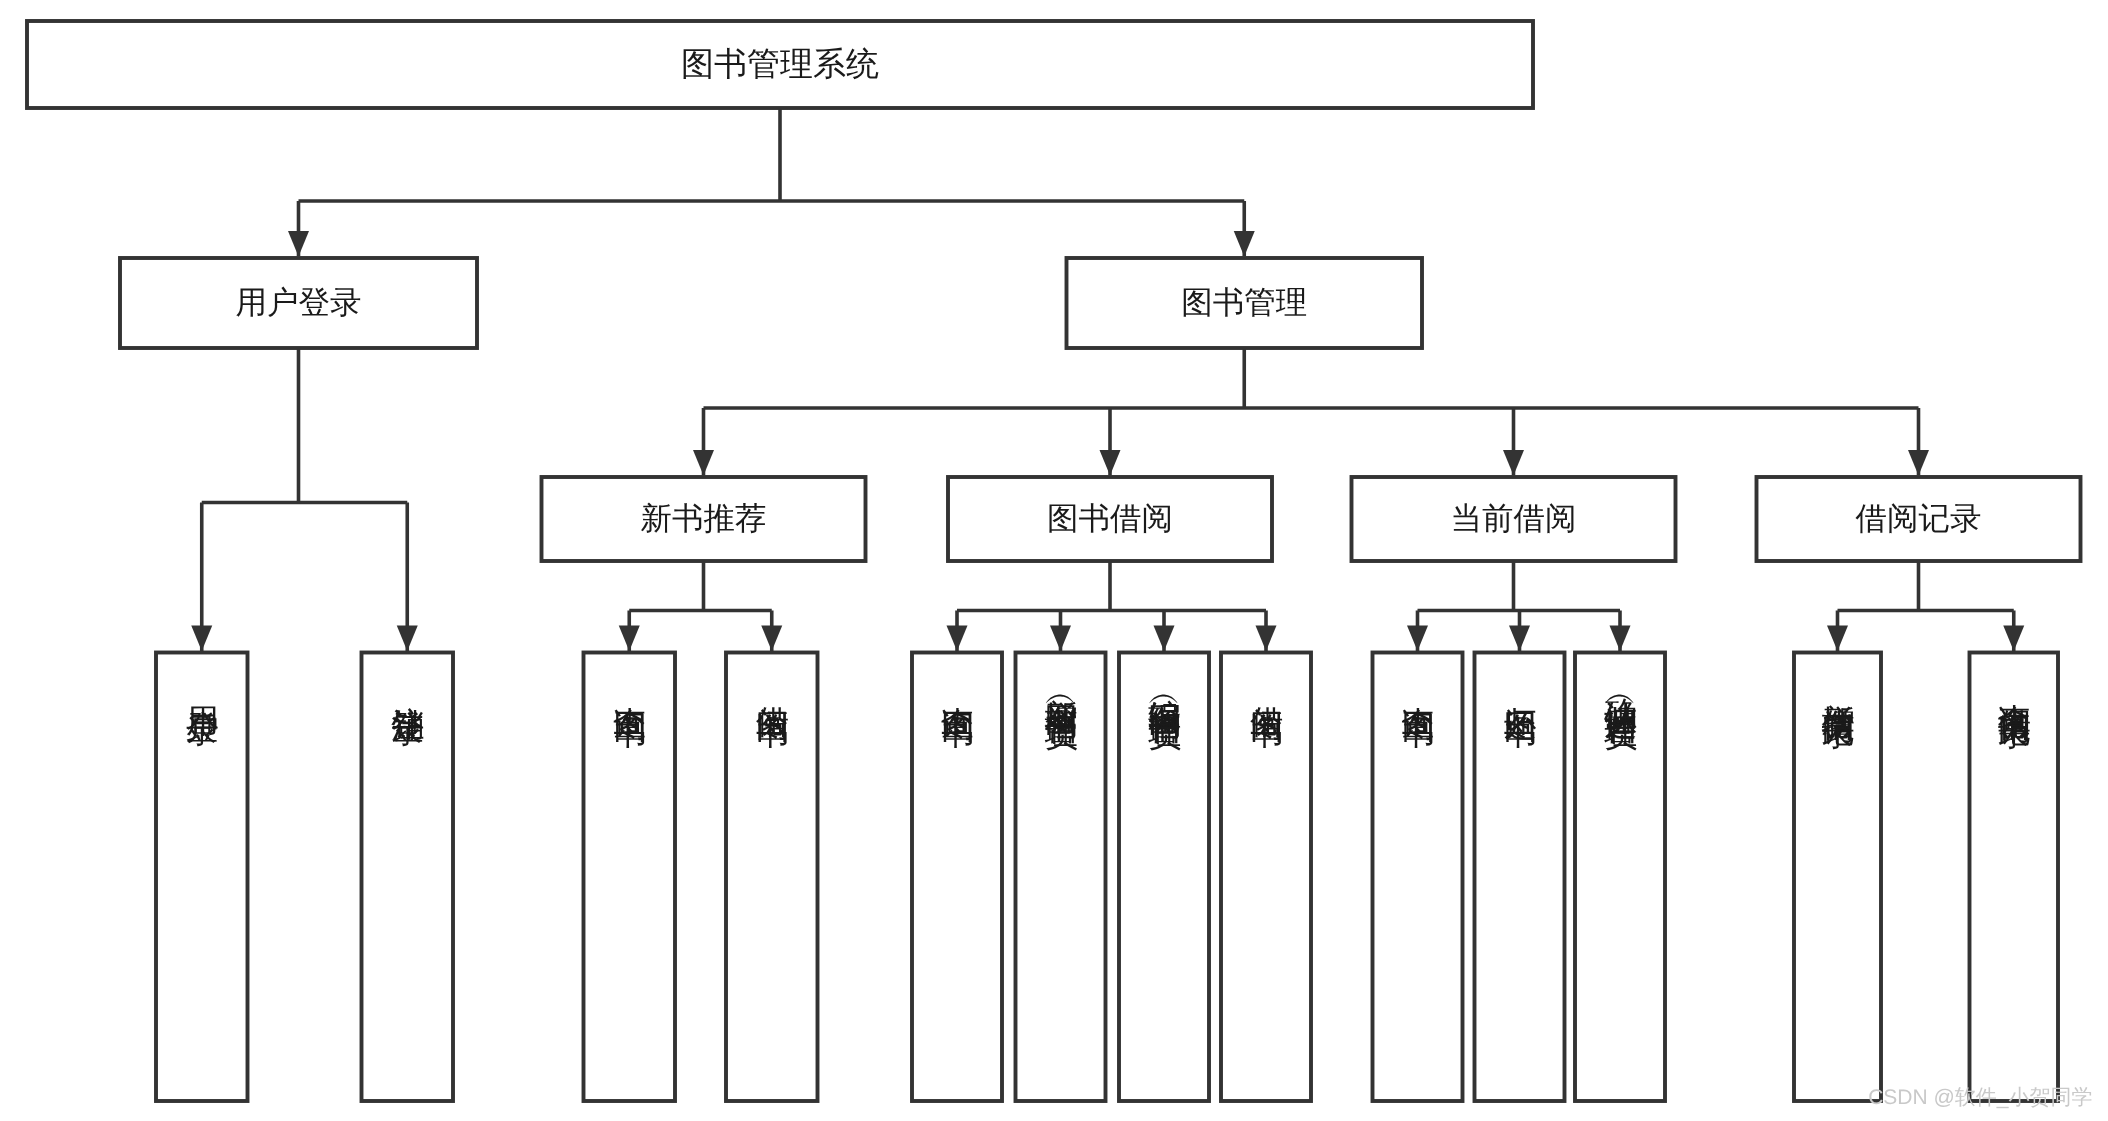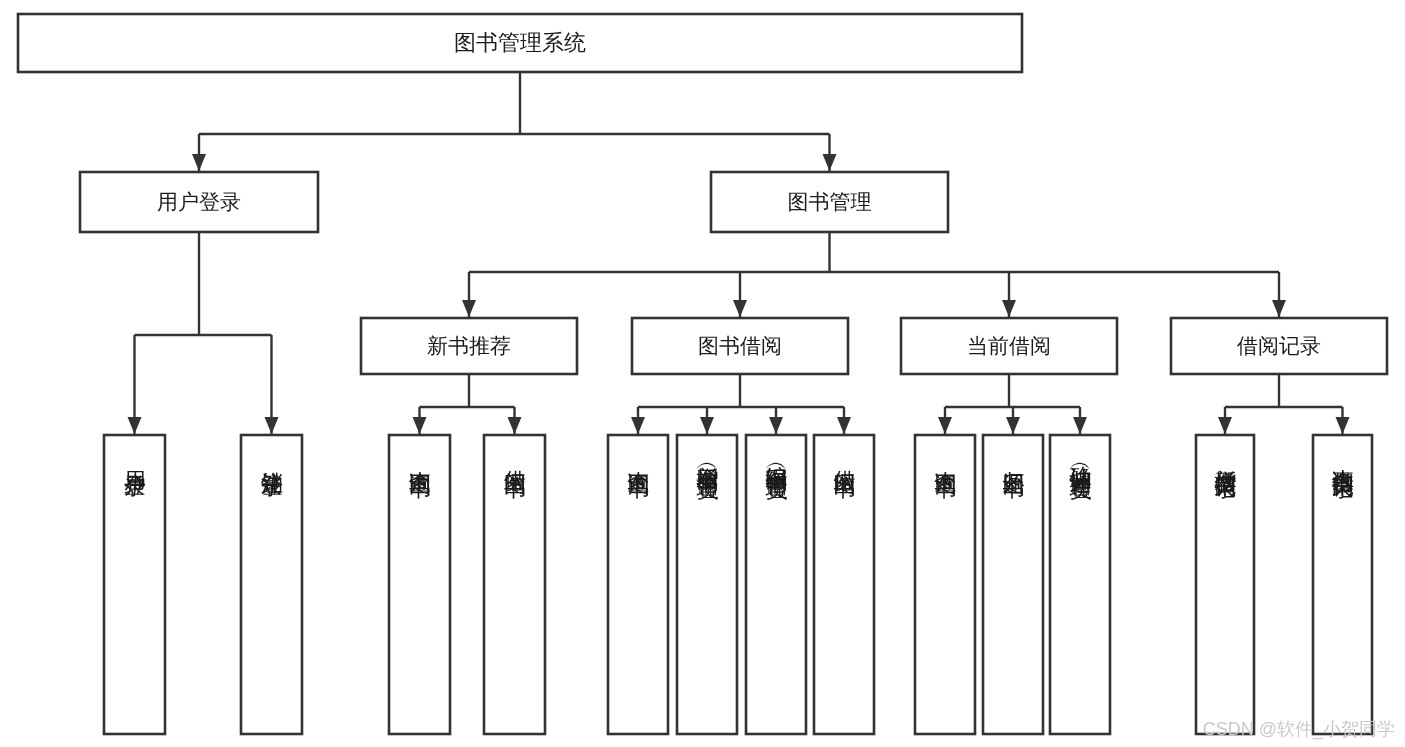--- a/index.html
+++ b/index.html
@@ -53,21 +53,21 @@
   .arrow-head {
     fill: #333333;
     stroke: none;
   }
   .watermark {
     position: absolute;
     right: 10px;
     bottom: 6px;
     color: #c9c9c9;
     font-family: "Liberation Sans", "DejaVu Sans", sans-serif;
-    font-size: 18px;
+    font-size: 14px;
     white-space: nowrap;
     user-select: none;
   }
 </style>
 </head>
 <body>
 
 <div id="canvas">
 
   <svg id="diagram" viewBox="0 0 1405 747">

